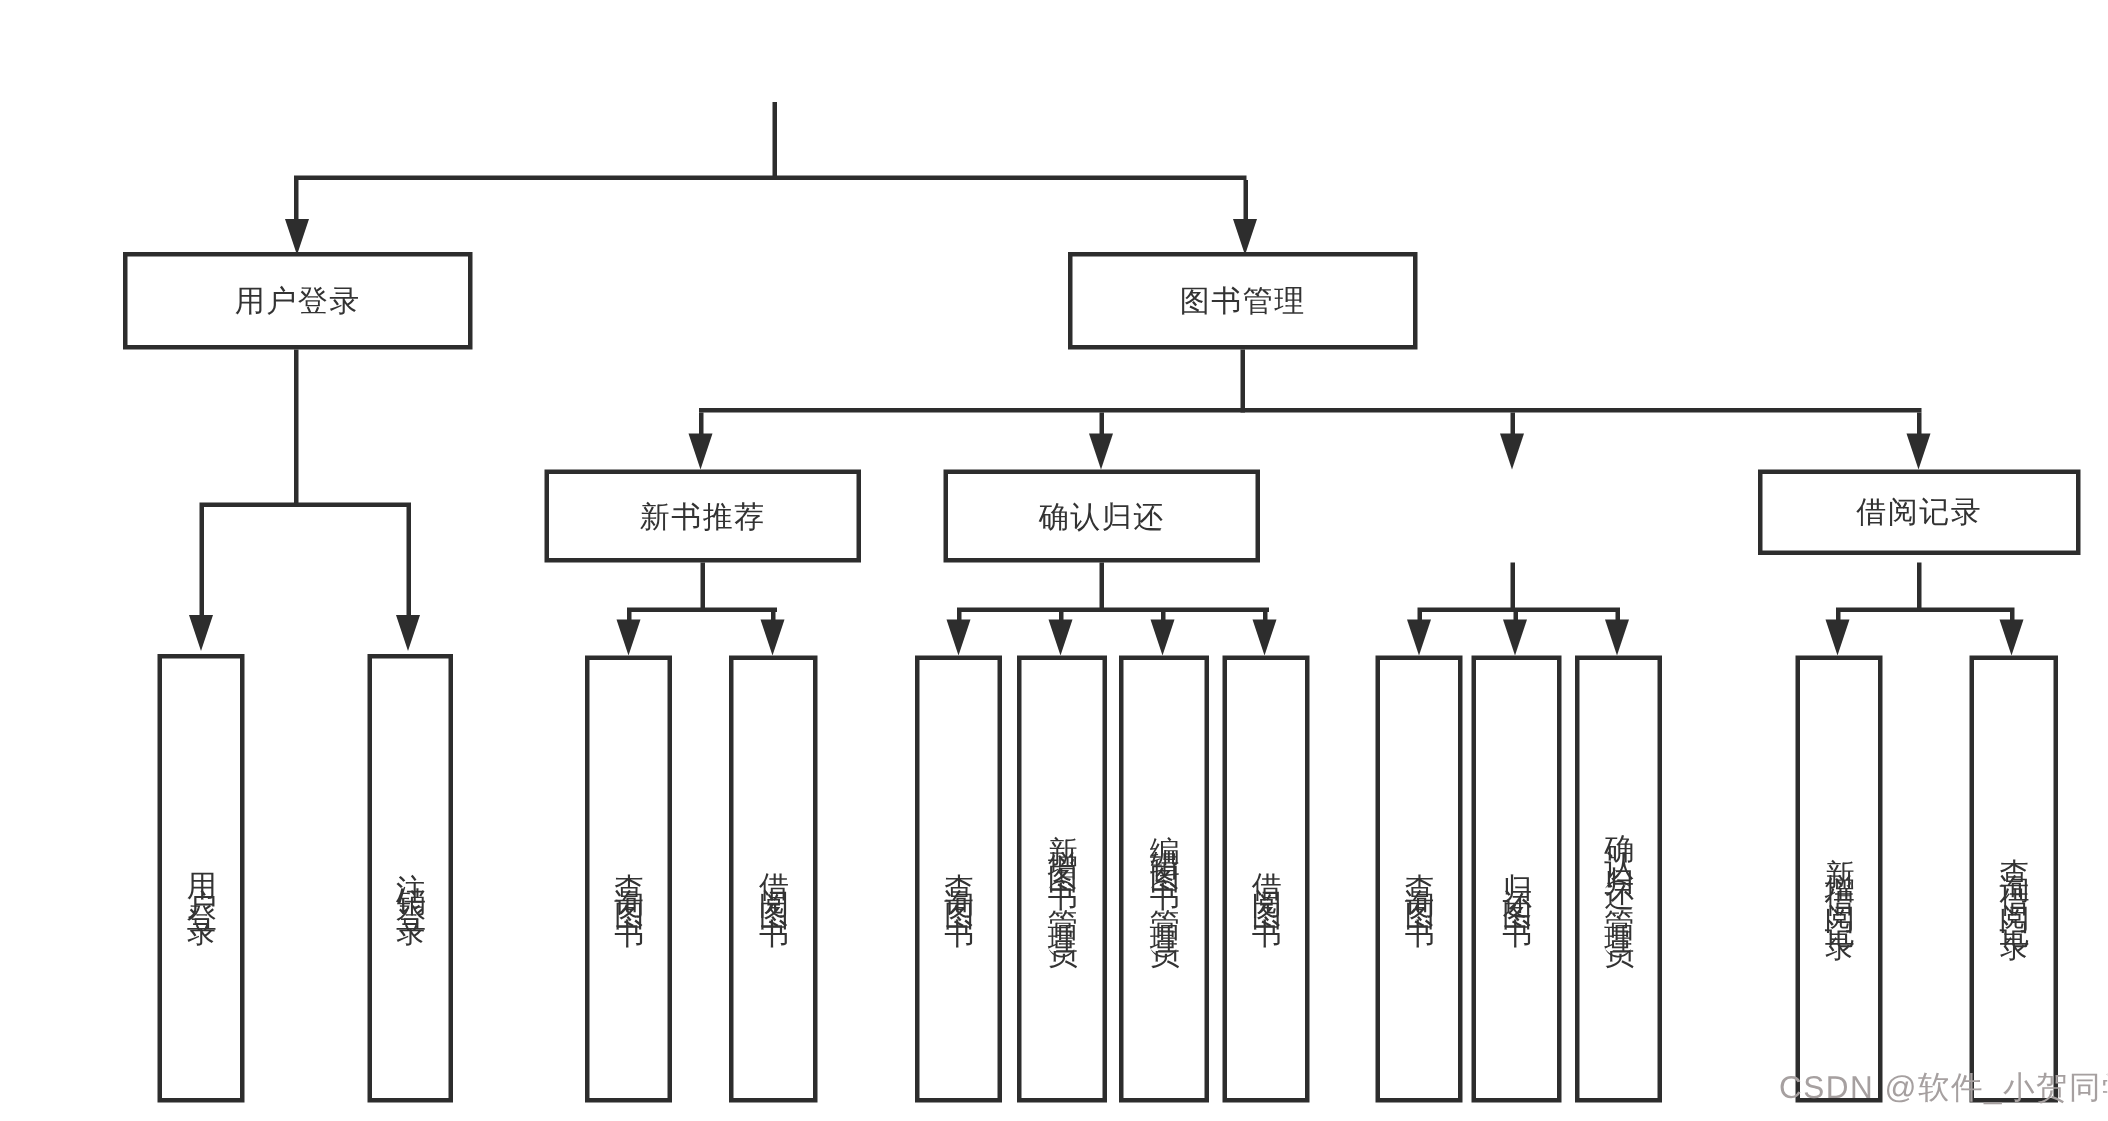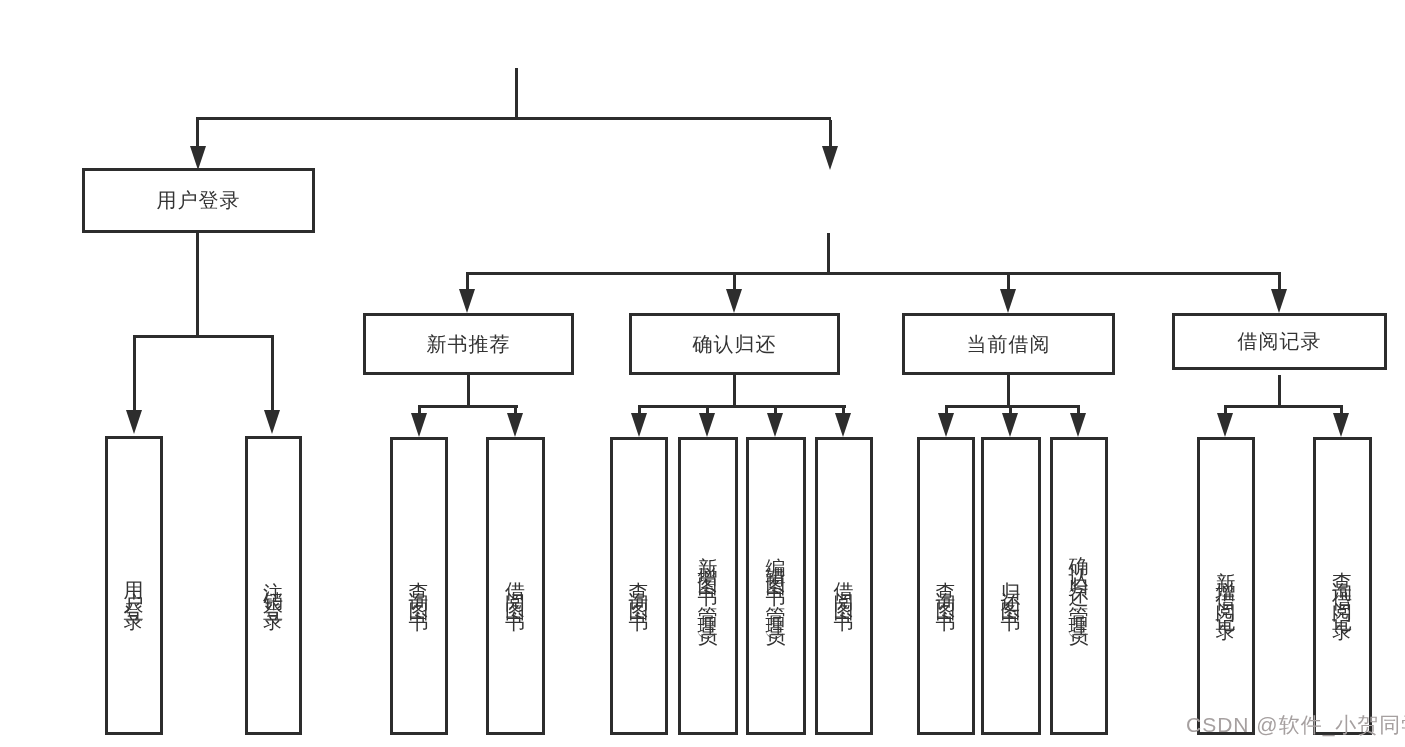--- a/index.html
+++ b/index.html
@@ -43,20 +43,23 @@
   <div class="vl" style="left:515px;top:68px;height:50px"></div>
   <div class="hl" style="left:196px;top:117px;width:635px"></div>
   <div class="vl" style="left:196px;top:120px;height:28px"></div>
   <div class="ah" style="left:190px;top:146px"></div>
   <div class="vl" style="left:829px;top:120px;height:28px"></div>
   <div class="ah" style="left:822px;top:146px"></div>
 
   <div class="box" style="left:82px;top:168px;width:233px;height:65px">
     <span>用户登录</span>
   </div>
+  <div class="box" style="left:712px;top:168px;width:233px;height:65px">
+    <span>图书管理</span>
+  </div>
 
   <div class="vl" style="left:196px;top:233px;height:105px"></div>
   <div class="hl" style="left:133px;top:335px;width:141px"></div>
   <div class="vl" style="left:133px;top:338px;height:74px"></div>
   <div class="ah" style="left:126px;top:410px"></div>
   <div class="vl" style="left:271px;top:338px;height:74px"></div>
   <div class="ah" style="left:264px;top:410px"></div>
 
   <div class="vl" style="left:827px;top:233px;height:42px"></div>
   <div class="hl" style="left:466px;top:272px;width:815px"></div>
@@ -67,23 +70,20 @@
   <div class="vl" style="left:1007px;top:275px;height:16px"></div>
   <div class="ah" style="left:1000px;top:289px"></div>
   <div class="vl" style="left:1278px;top:275px;height:16px"></div>
   <div class="ah" style="left:1271px;top:289px"></div>
 
   <div class="box" style="left:363px;top:313px;width:211px;height:62px">
     <span>新书推荐</span>
   </div>
   <div class="box" style="left:629px;top:313px;width:211px;height:62px">
     <span>确认归还</span>
-  </div>
-  <div class="box" style="left:902px;top:313px;width:213px;height:62px">
-    <span>当前借阅</span>
   </div>
   <div class="box" style="left:1172px;top:313px;width:215px;height:57px">
     <span>借阅记录</span>
   </div>
 
   <div class="vl" style="left:467px;top:375px;height:33px"></div>
   <div class="hl" style="left:418px;top:405px;width:100px"></div>
   <div class="vl" style="left:418px;top:408px;height:7px"></div>
   <div class="ah" style="left:411px;top:413px"></div>
   <div class="vl" style="left:514px;top:408px;height:7px"></div>

